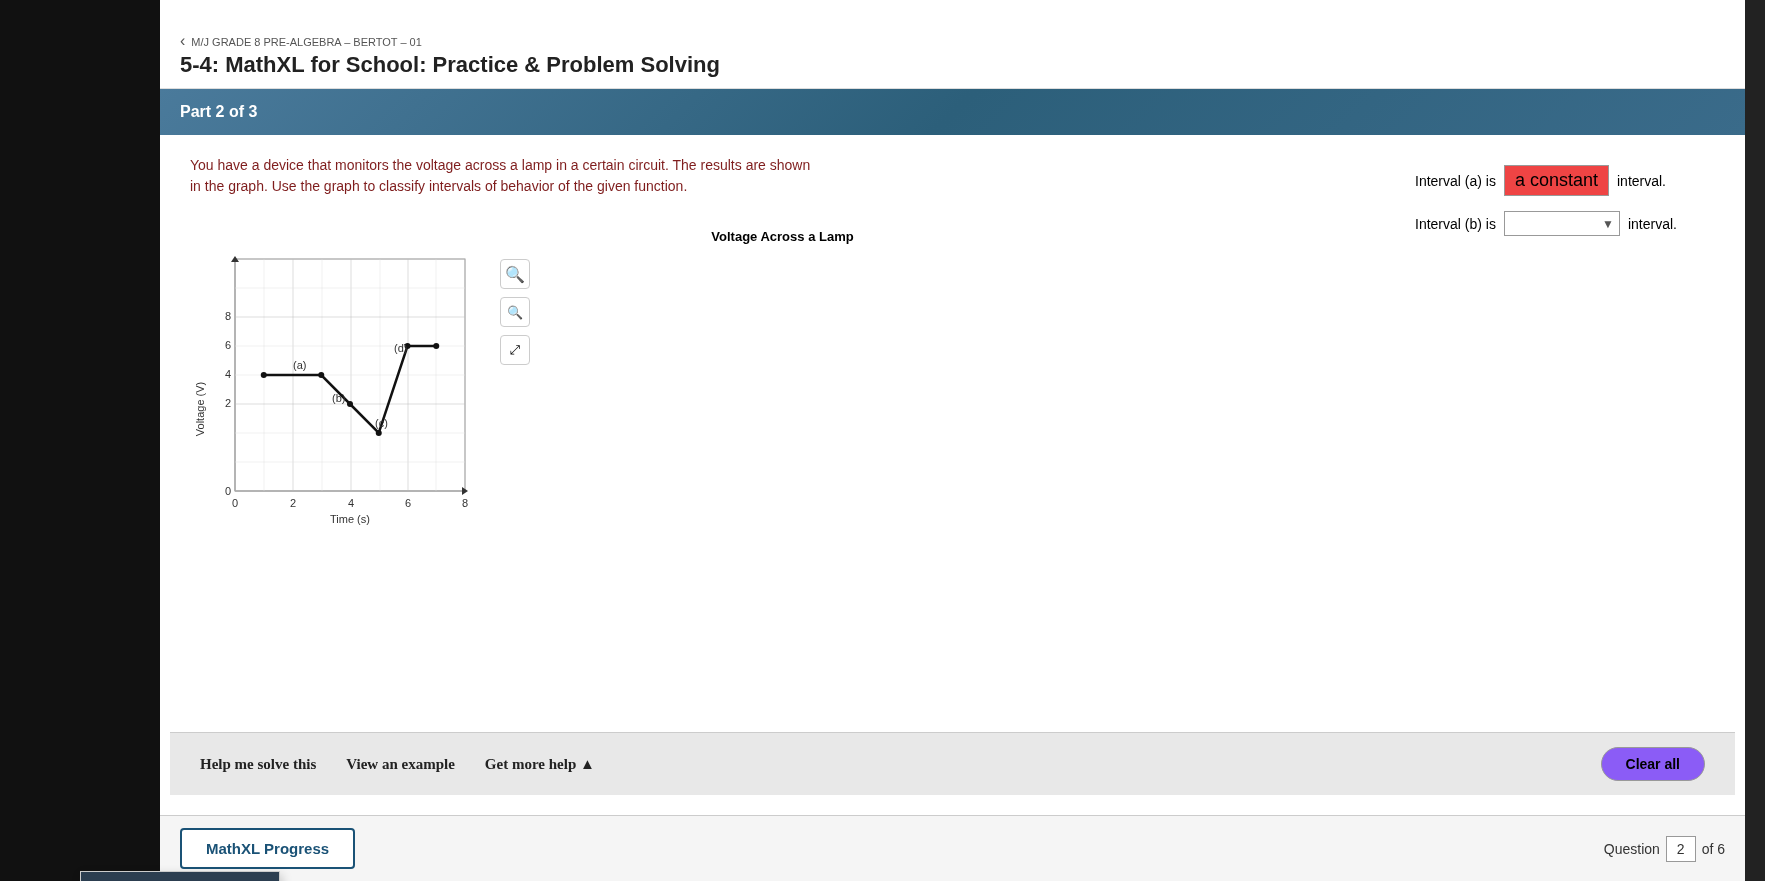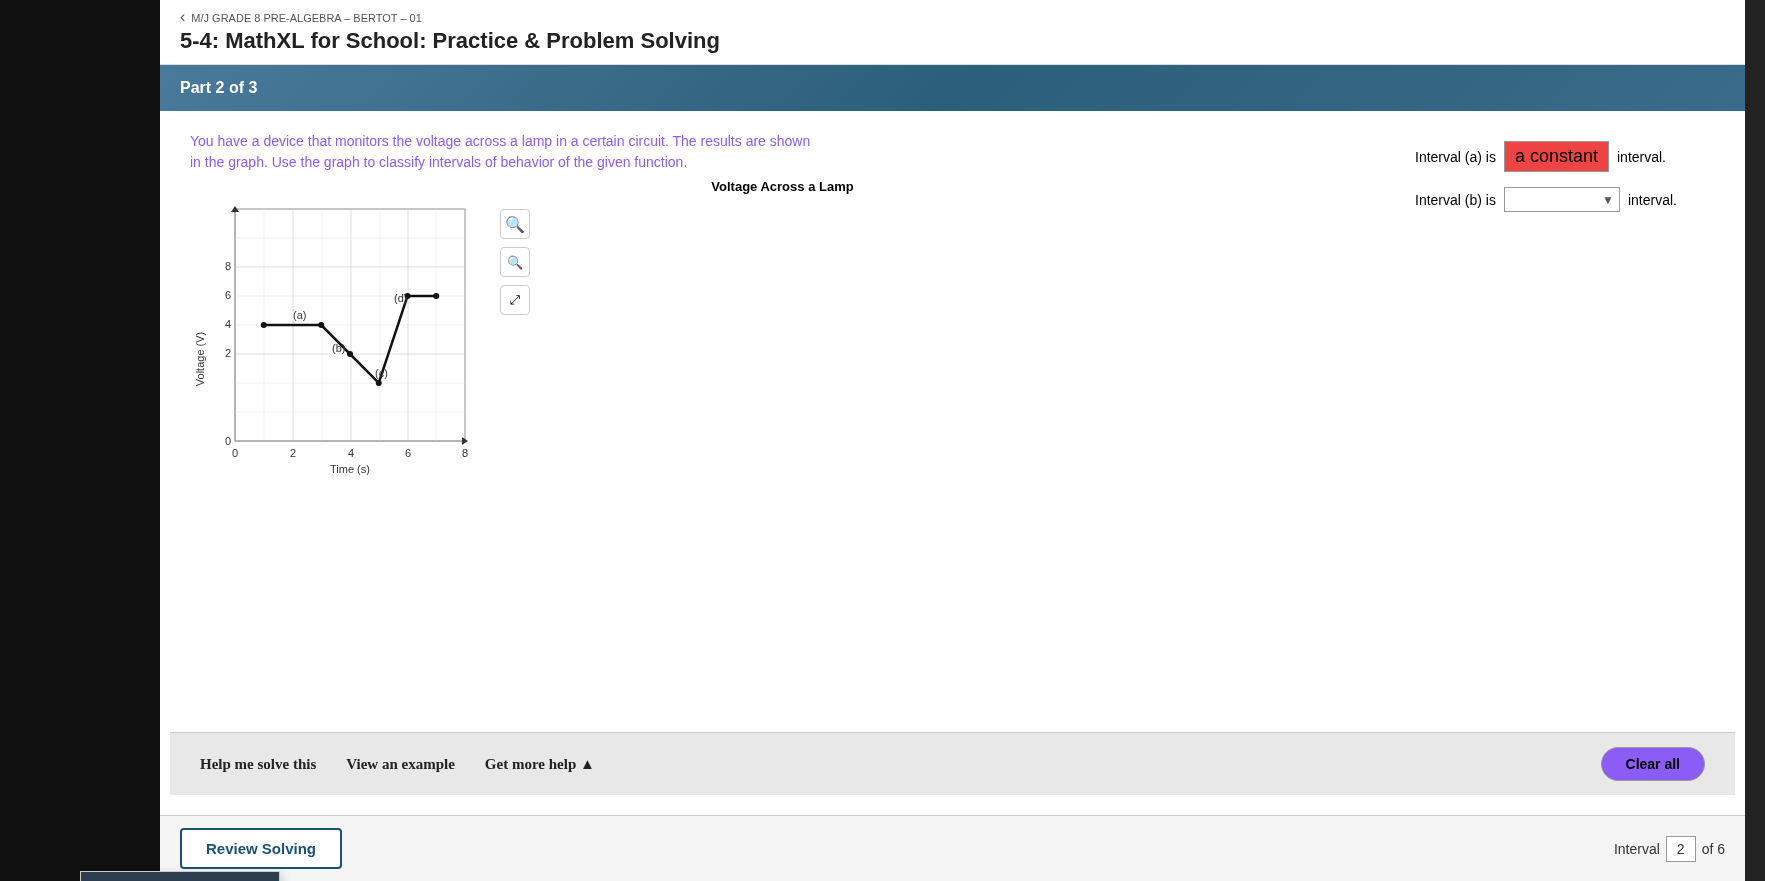--- a/index.html
+++ b/index.html
@@ -25,20 +25,21 @@
     }
     .top-nav {
       background: white;
       padding: 8px 20px 10px 20px;
       border-bottom: 1px solid #ddd;
     }
     .breadcrumb {
       font-size: 11px;
       color: #555;
       margin-bottom: 2px;
+      margin-top: 24px;
     }
     .page-title {
       font-size: 22px;
       font-weight: bold;
       color: #222;
     }
     .content-wrapper {
       flex: 1;
       padding: 0 20px;
       display: flex;
@@ -64,23 +65,23 @@
       display: flex;
       flex-direction: row;
       gap: 40px;
       flex: 1;
     }
     .left-content {
       flex: 1;
     }
     .question-text {
       font-size: 14px;
-      color: #8b5cf6;
+      color: #7f1d1d;
       line-height: 1.5;
-      margin-bottom: 6px;
+      margin-bottom: 32px;
       max-width: 700px;
     }
     .graph-container {
       display: flex;
       flex-direction: row;
       align-items: flex-start;
       gap: 10px;
     }
     .graph-wrapper {
       position: relative;
@@ -389,23 +390,23 @@
         <a class="help-link">View an example</a>
         <a class="help-link">Get more help ▲</a>
         <button class="clear-all-btn">Clear all</button>
       </div>
 
     </div>
 
   </div>
 
   <div class="footer-bar">
-    <button class="review-btn">Review Solving</button>
+    <button class="review-btn">MathXL Progress</button>
     <div class="question-nav">
-      <span>Interval</span>
+      <span>Question</span>
       <span class="question-num-box">2</span>
       <span>of 6</span>
     </div>
   </div>
 
 </div>
 
 <div class="right-edge"></div>
 
 </body></html>

